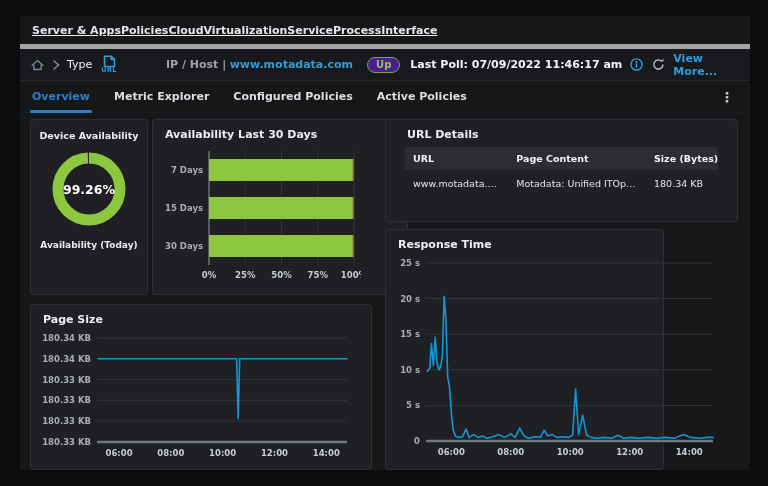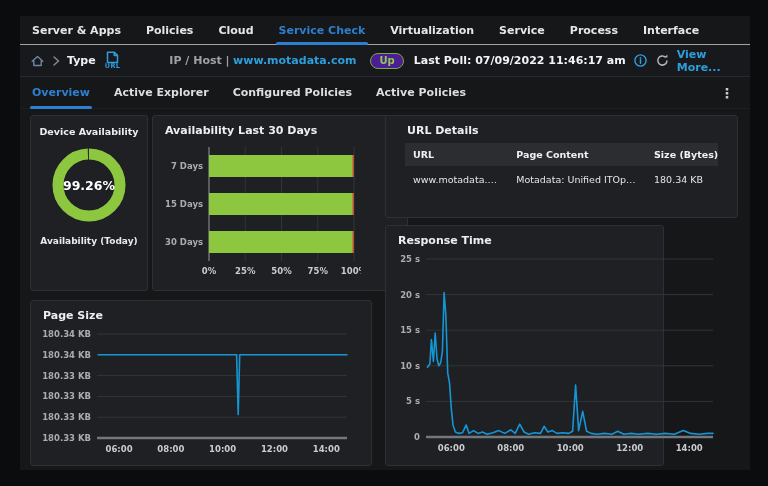--- a/index.html
+++ b/index.html
@@ -5,33 +5,33 @@
   html,body{margin:0;padding:0;}
   body{
     width:768px;height:486px;position:relative;overflow:hidden;
     background:#0b0c0e;color:#e8eaed;
     font-family:"DejaVu Sans","Liberation Sans",sans-serif;
   }
   .frame{position:absolute;left:20px;top:16px;width:730px;height:454px;
     background:#151719;display:flex;flex-direction:column;}
 
   
-  .nav{display:flex;align-items:center;gap:25px;padding:0 12px;height:28px;
-    border-bottom:1px solid #a3a3a3;flex:none;}
+  .nav{display:flex;align-items:center;padding:0 12px;height:28px;
+    border-bottom:5px solid #a3a3a3;flex:none;text-decoration:underline;}
   .nav-item{font-size:11px;font-weight:700;color:#e4e6e9;position:relative;
     height:100%;display:flex;align-items:center;cursor:pointer;white-space:nowrap;}
   .nav-item.active{color:#2d7fd0;}
   .nav-item.active::after{content:"";position:absolute;left:-3px;right:-3px;bottom:-1px;
     height:3px;background:#2d7fd0;border-radius:2px;}
 
   
   .crumb{display:flex;align-items:center;height:31px;border-bottom:1px solid #26292d;
     background:#17191c;padding:0 10px;gap:7px;font-size:11px;flex:none;}
   .icon{display:inline-flex;align-items:center;justify-content:center;}
-  .type-label{font-weight:700;color:#f0f1f3;}
+  .type-label{font-weight:400;color:#f0f1f3;}
   .url-badge{display:inline-flex;flex-direction:column;align-items:center;line-height:1;margin-left:2px;}
   .url-badge span{font-size:6.5px;font-weight:700;color:#2d9fdb;letter-spacing:.4px;margin-top:-1px;}
   .link{color:#2d9fdb;font-weight:700;text-decoration:none;cursor:pointer;}
   .dim{color:#9ea2a8;font-weight:600;}
   .host{margin-left:42px;white-space:nowrap;}
   .spacer{flex:1;}
   .up-pill{border:1.5px solid #76ac3c;color:#8fc94f;font-weight:700;font-size:10px;
     padding:0 8px;border-radius:9px;background:#4c1d95;line-height:14px;}
   .lastpoll{font-weight:700;font-size:11px;color:#f2f3f5;white-space:nowrap;margin-left:3px;}
   .viewmore{margin-right:2px;}
@@ -77,21 +77,20 @@
 </style>
 </head>
 <body>
 
 <div class="frame">
 
   <div class="nav" id="nav">
       <span class="nav-item">Server &amp; Apps</span>
       <span class="nav-item">Policies</span>
       <span class="nav-item">Cloud</span>
-      <span class="nav-item active">Service Check</span>
       <span class="nav-item">Virtualization</span>
       <span class="nav-item">Service</span>
       <span class="nav-item">Process</span>
       <span class="nav-item">Interface</span>
     </div>
 
   <div class="crumb">
     <span class="icon">
       <svg width="15" height="14" viewBox="0 0 15 14" fill="none">
         <path d="M2.2 7.2 L7.5 2.4 L12.8 7.2" stroke="#6f87a5" stroke-width="1.4" stroke-linejoin="round" stroke-linecap="round"></path>
@@ -130,21 +129,21 @@
         <path d="M12 7.5 a4.6 4.6 0 1 1 -1.4 -3.3" stroke="#b5b8bb" stroke-width="1.5" fill="none"></path>
         <path d="M12.4 1.6 v3 h-3 z" fill="#b5b8bb"></path>
       </svg>
     </span>
     <a class="link viewmore">View More...</a>
   </div>
 
   <div class="tabs">
     <span id="tabs-holder" style="display:flex;gap:24px;height:100%;">
         <span class="tab active">Overview</span>
-        <span class="tab">Active Explorer</span>
+        <span class="tab">Metric Explorer</span>
         <span class="tab">Configured Policies</span>
         <span class="tab">Active Policies</span>
       </span>
     <span class="kebab">⋮</span>
   </div>
 
   <div class="content">
 
     <div class="panel" id="p-device">
       <h3>Device Availability</h3>

